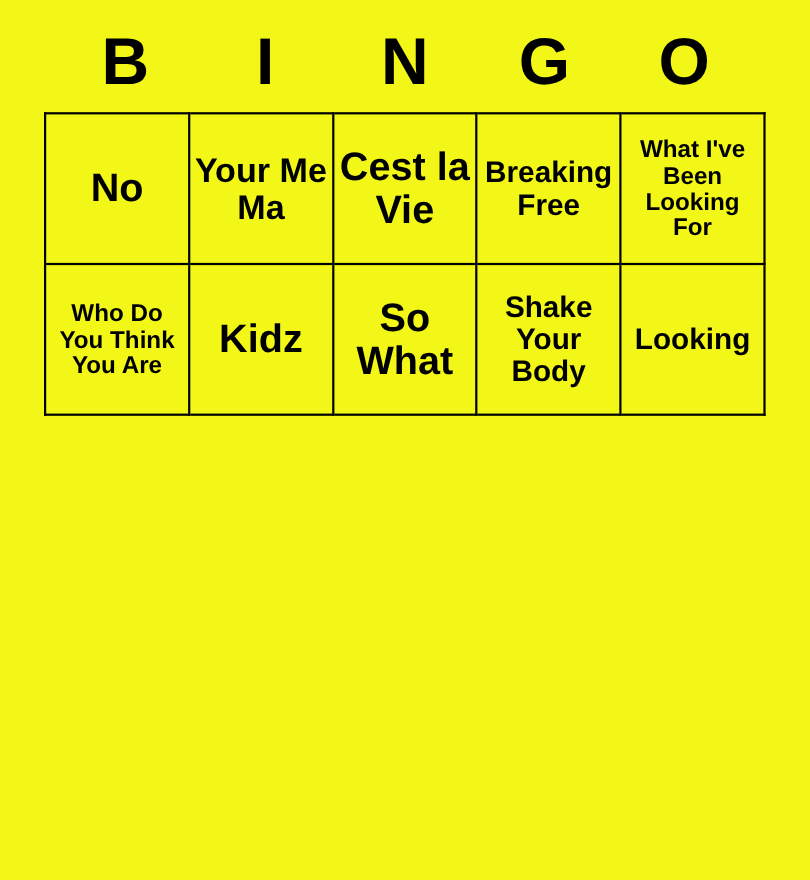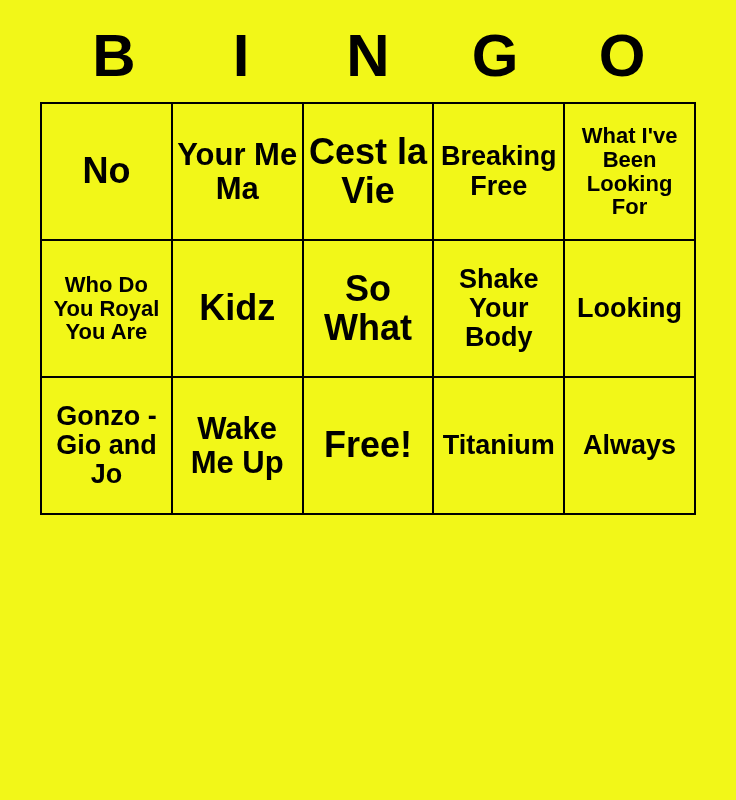--- a/index.html
+++ b/index.html
@@ -81,29 +81,22 @@
   <table class="grid">
     <tbody>
       <tr>
         <td class="s-xxl">No</td>
         <td class="s-lg">Your Me Ma</td>
         <td class="s-xl">Cest la Vie</td>
         <td class="s-md">Breaking Free</td>
         <td class="s-sm">What I've Been Looking For</td>
       </tr>
       <tr>
-        <td class="s-sm">Who Do You Royal You Are</td>
+        <td class="s-sm">Who Do You Think You Are</td>
         <td class="s-xl">Kidz</td>
         <td class="s-xl">So What</td>
         <td class="s-md">Shake Your Body</td>
         <td class="s-md">Looking</td>
-      </tr>
-      <tr>
-        <td class="s-md">Gonzo - Gio and Jo</td>
-        <td class="s-lg">Wake Me Up</td>
-        <td class="s-xl">Free!</td>
-        <td class="s-md">Titanium</td>
-        <td class="s-md">Always</td>
       </tr>
     </tbody>
   </table>
 
 </div>
 
 </body></html>

